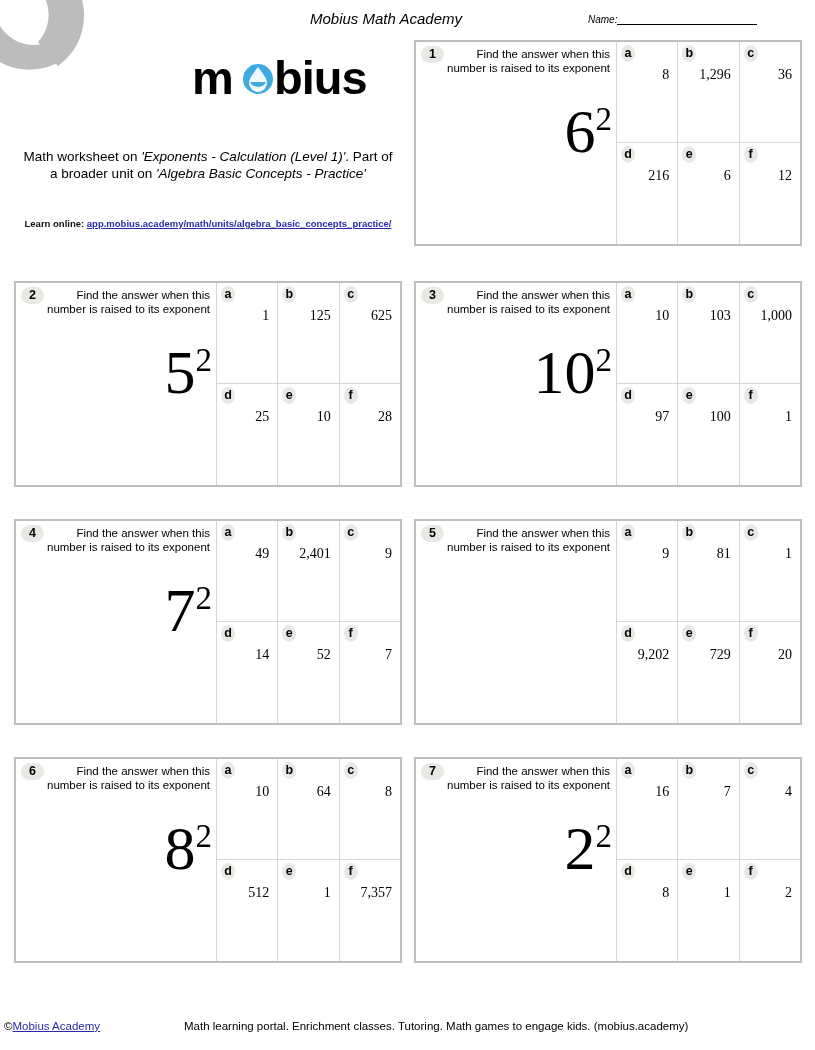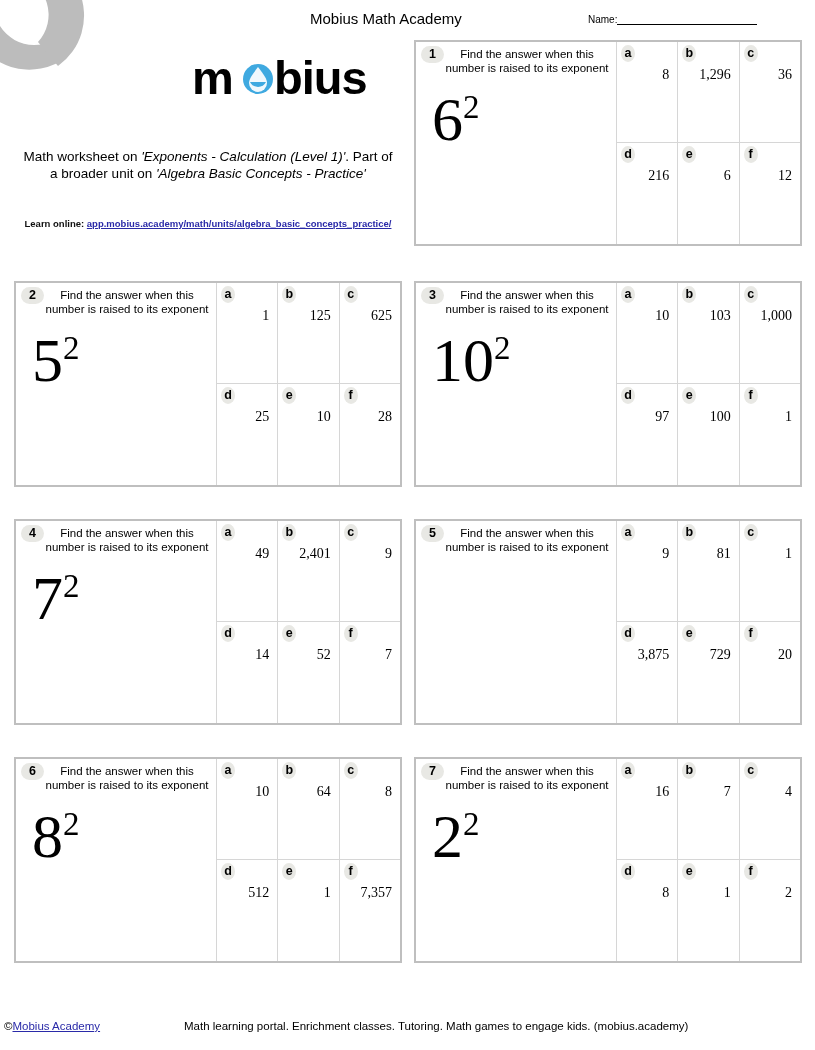--- a/index.html
+++ b/index.html
@@ -25,20 +25,21 @@
     height: 140px;
     pointer-events: none;
   }
 
   
   .page-header {
     position: absolute;
     left: 0; top: 0;
     width: 685px;
     height: 34px;
+    font-style: italic;
   }
   .academy-title {
     position: absolute;
     left: 310px;
     top: 10px;
     font-size: 15px;
   }
   .name-wrap {
     position: absolute;
     left: 588px;
@@ -128,32 +129,31 @@
     font-size: 12.5px;
     font-weight: bold;
     text-align: center;
     line-height: 17px;
   }
   .q-prompt {
     position: absolute;
     left: 28px;
     top: 5px;
     width: 166px;
-    text-align: center;
+    text-align: right;
     font-size: 11.5px;
     line-height: 14px;
   }
   .q-expr {
     position: absolute;
     left: 0;
-    top: 46px;
+    top: 58px;
     width: 196px;
-    text-align: left;
+    text-align: right;
     white-space: nowrap;
-    padding-left: 16px;
   }
   .q-base {
     font-size: 62px;
     line-height: 62px;
     font-weight: 500;
     font-family: "Liberation Serif", serif;
   }
   .q-exp {
     font-size: 33px;
     line-height: 33px;
@@ -423,21 +423,21 @@
     <div class="cell">
         <span class="opt-badge">b</span>
         <span class="opt-val">81</span>
       </div>
     <div class="cell">
         <span class="opt-badge">c</span>
         <span class="opt-val">1</span>
       </div>
     <div class="cell r2">
         <span class="opt-badge">d</span>
-        <span class="opt-val">3,875</span>
+        <span class="opt-val">9,202</span>
       </div>
     <div class="cell r2">
         <span class="opt-badge">e</span>
         <span class="opt-val">729</span>
       </div>
     <div class="cell r2">
         <span class="opt-badge">f</span>
         <span class="opt-val">20</span>
       </div>
   </div>

